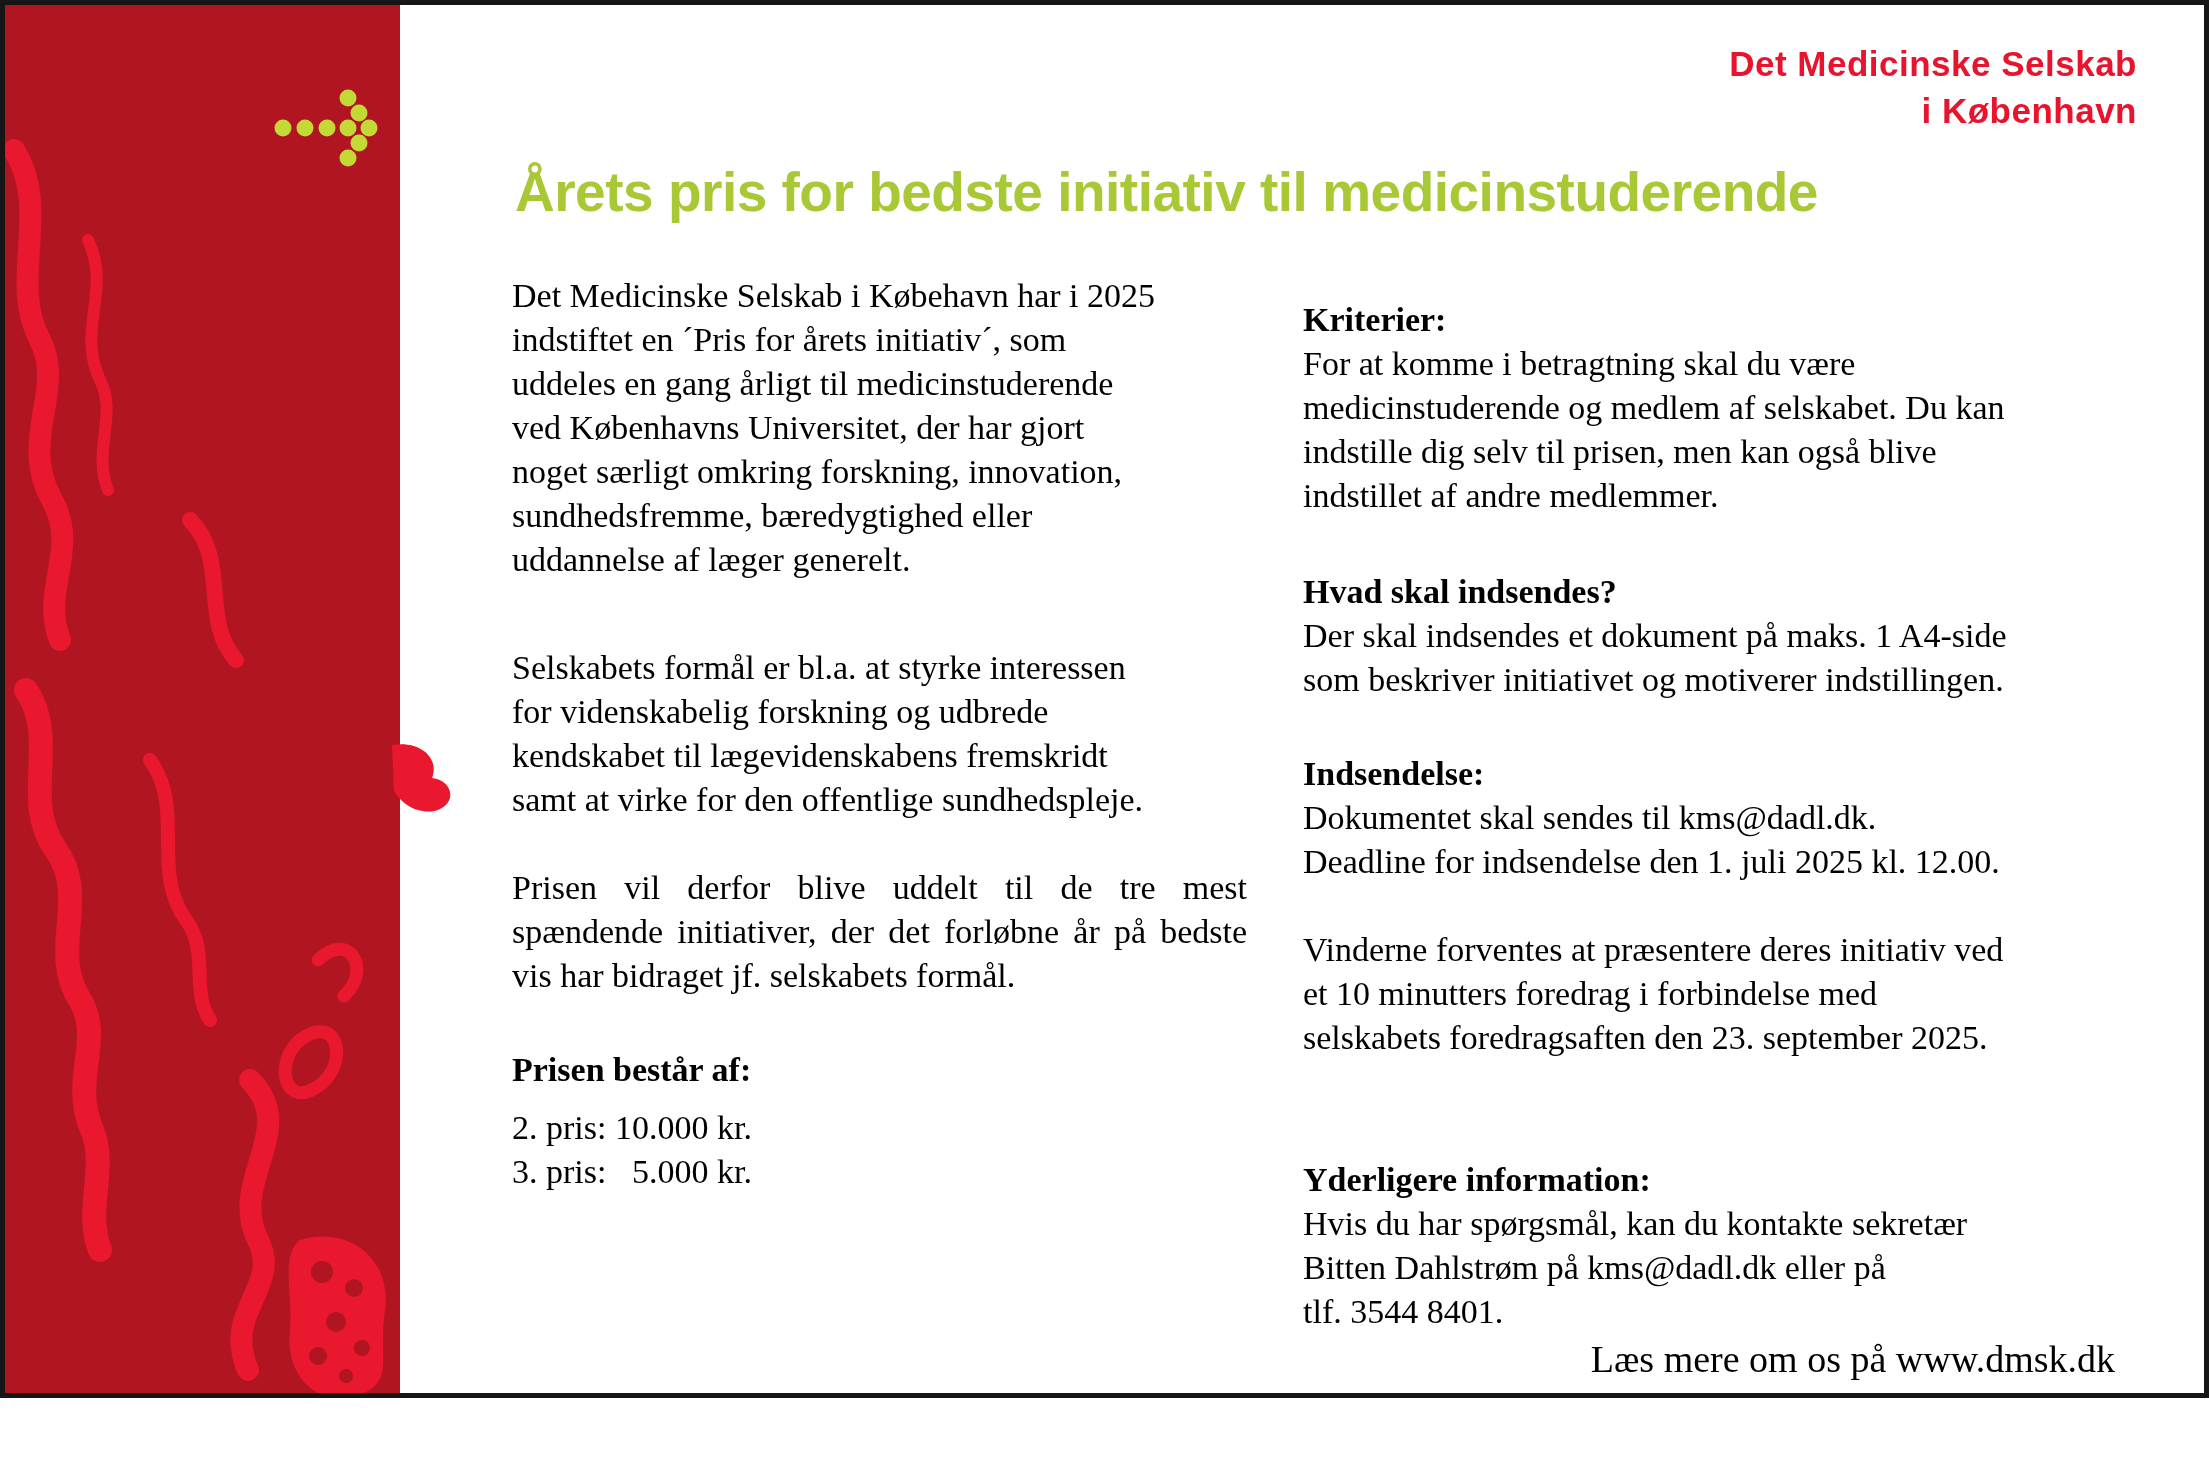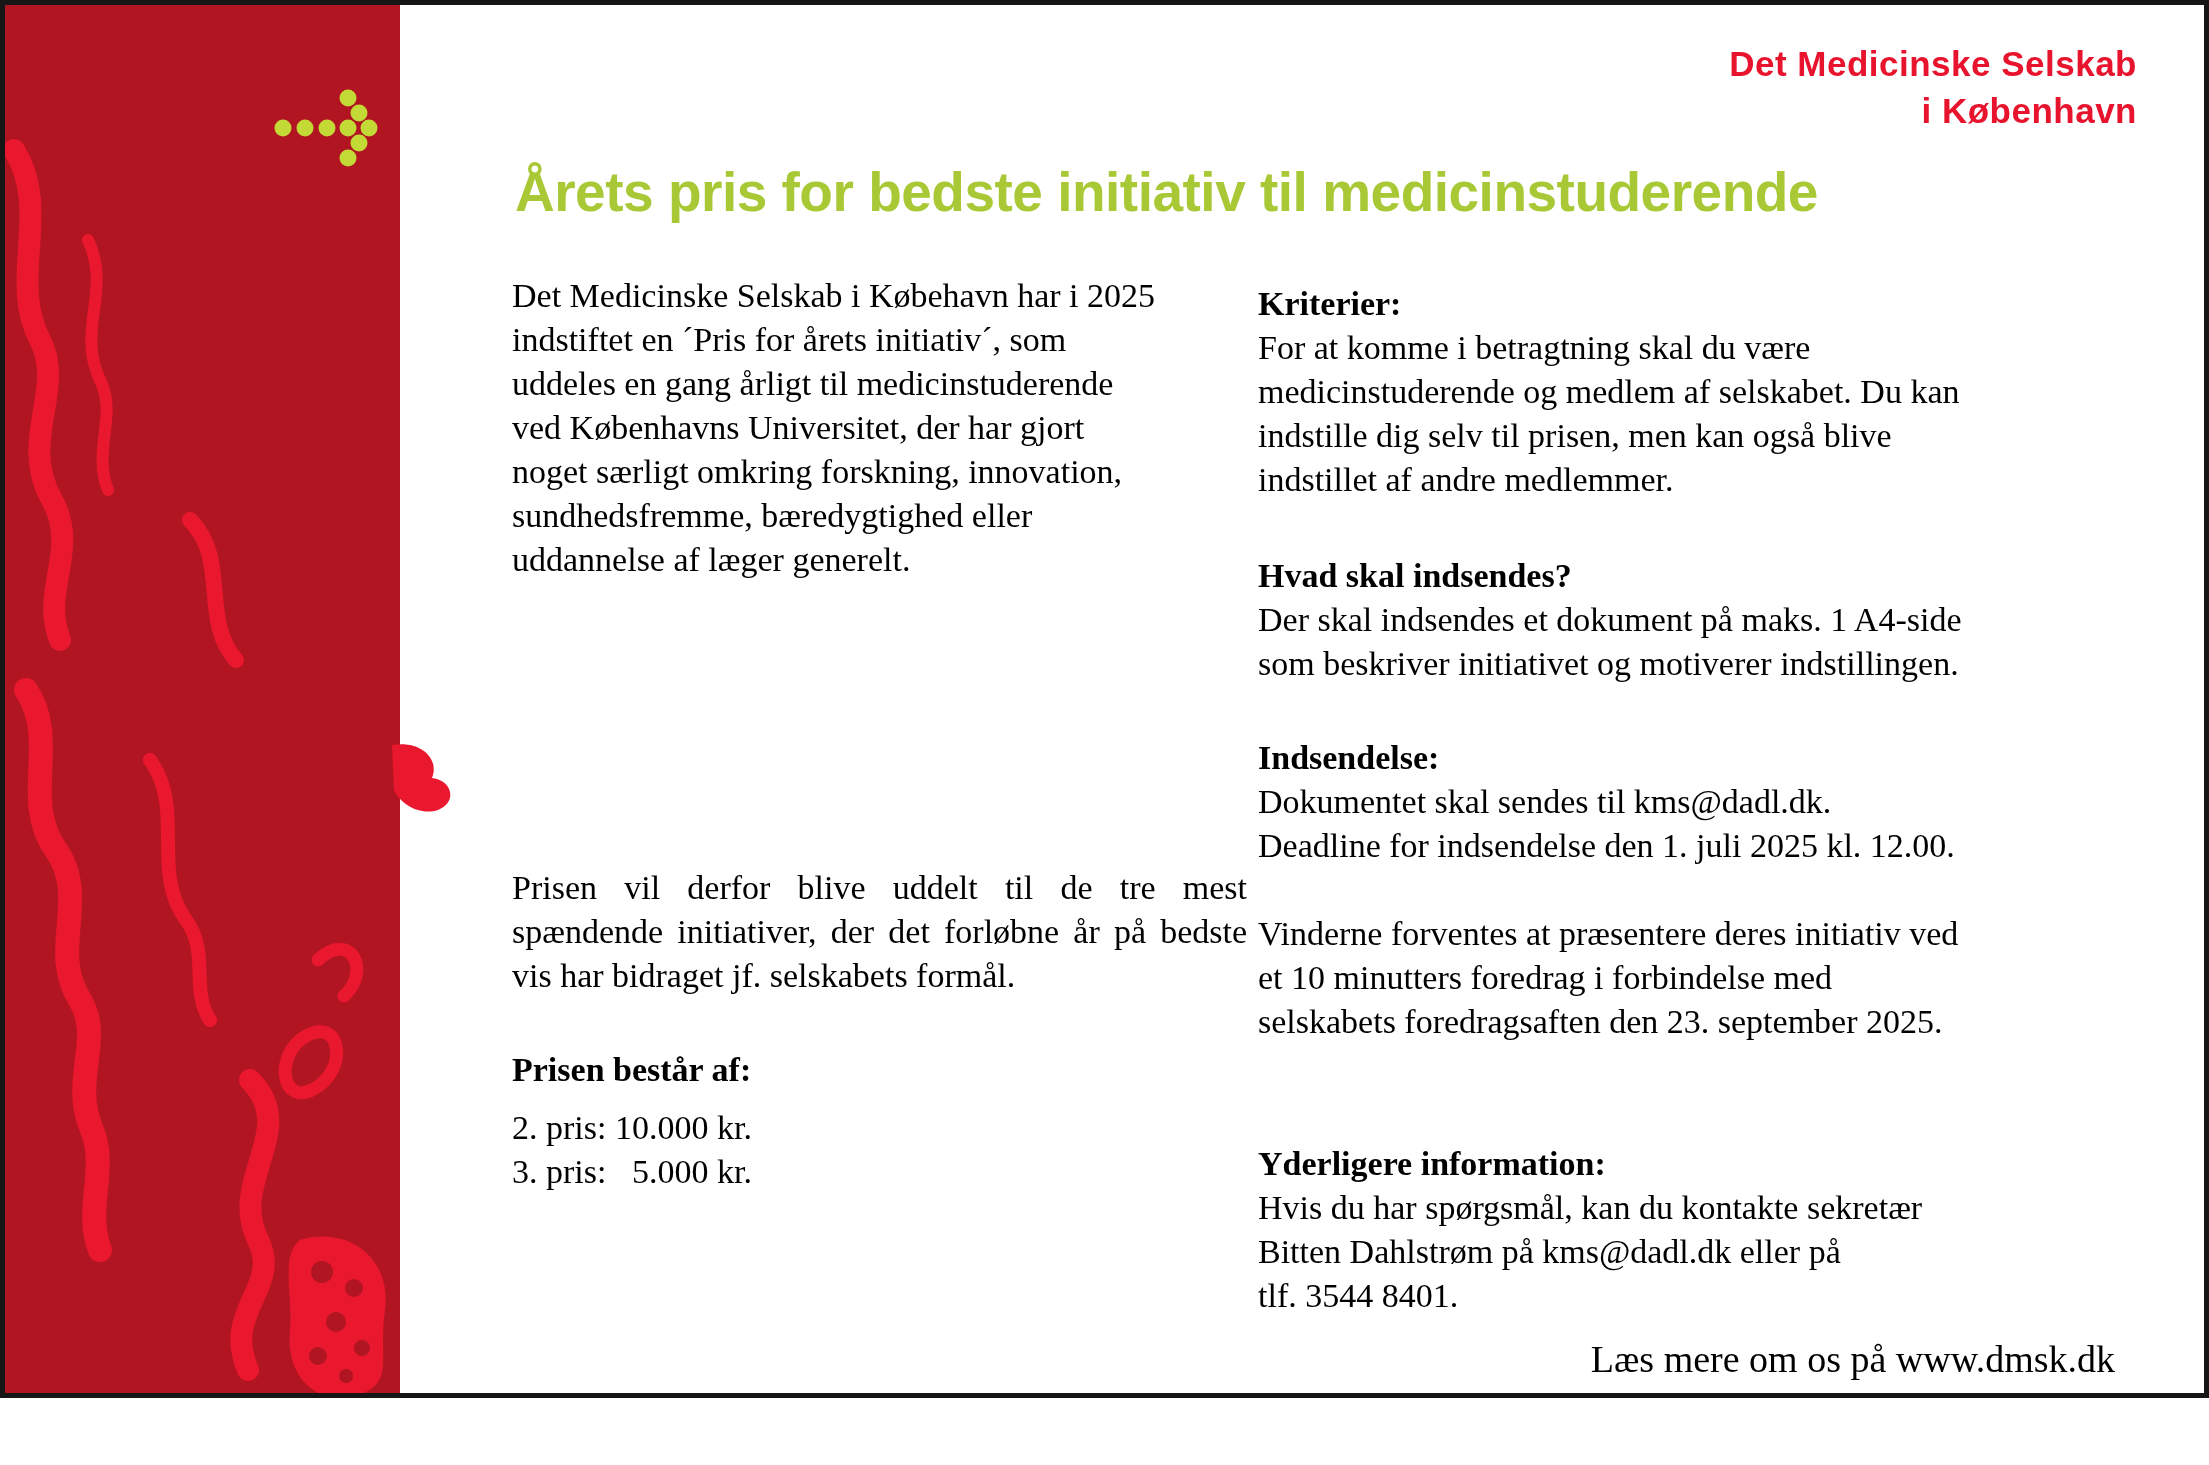--- a/index.html
+++ b/index.html
@@ -36,21 +36,21 @@
   .title {
     position:absolute; left:503px; top:148px; margin:12px;
     font-family:"Liberation Sans","DejaVu Sans",sans-serif;
     font-weight:bold; font-size:55px; letter-spacing:-0.5px;
     white-space:nowrap;
     color: var(--title-green, #a8c935);
     z-index:5;
   }
   .block { position:absolute; margin:0; font-size:34px; line-height:44px; z-index:5; }
   .lc { left:512px;  width:735px; }
-  .rc { left:1258px; width:840px; }
+  .rc { left:1303px; width:840px;margin-top:16px; }
   .b1 { top:274px; }
   .b2 { top:646px; }
   .b3 { top:866px; text-align:justify; }
   .b4 { top:1048px; }
   .b5 { top:1106px; }
   .r1 { top:282px; }
   .r2 { top:554px; }
   .r3 { top:736px; }
   .r4 { top:912px; }
   .r5 { top:1142px; }
@@ -113,20 +113,24 @@
   <h1 class="title">Årets pris for bedste initiativ til medicinstuderende</h1>
 
   <p class="block lc b1 pre-line">Det Medicinske Selskab i Købehavn har i 2025
 indstiftet en ´Pris for årets initiativ´, som
 uddeles en gang årligt til medicinstuderende
 ved Københavns Universitet, der har gjort
 noget særligt omkring forskning, innovation,
 sundhedsfremme, bæredygtighed eller
 uddannelse af læger generelt.</p>
 
+  <p class="block lc b2 pre-line">Selskabets formål er bl.a. at styrke interessen
+for videnskabelig forskning og udbrede
+kendskabet til lægevidenskabens fremskridt
+samt at virke for den offentlige sundhedspleje.</p>
 
   <p class="block lc b3">Prisen vil derfor blive uddelt til de tre mest spændende initiativer, der det forløbne år på bedste vis har bidraget jf. selskabets formål.</p>
 
   <h2 class="block lc b4">Prisen består af:</h2>
 
   <div class="block lc b5">
     <div class="pre">2. pris: 10.000 kr.</div>
     <div class="pre">3. pris:   5.000 kr.</div>
   </div>
 

